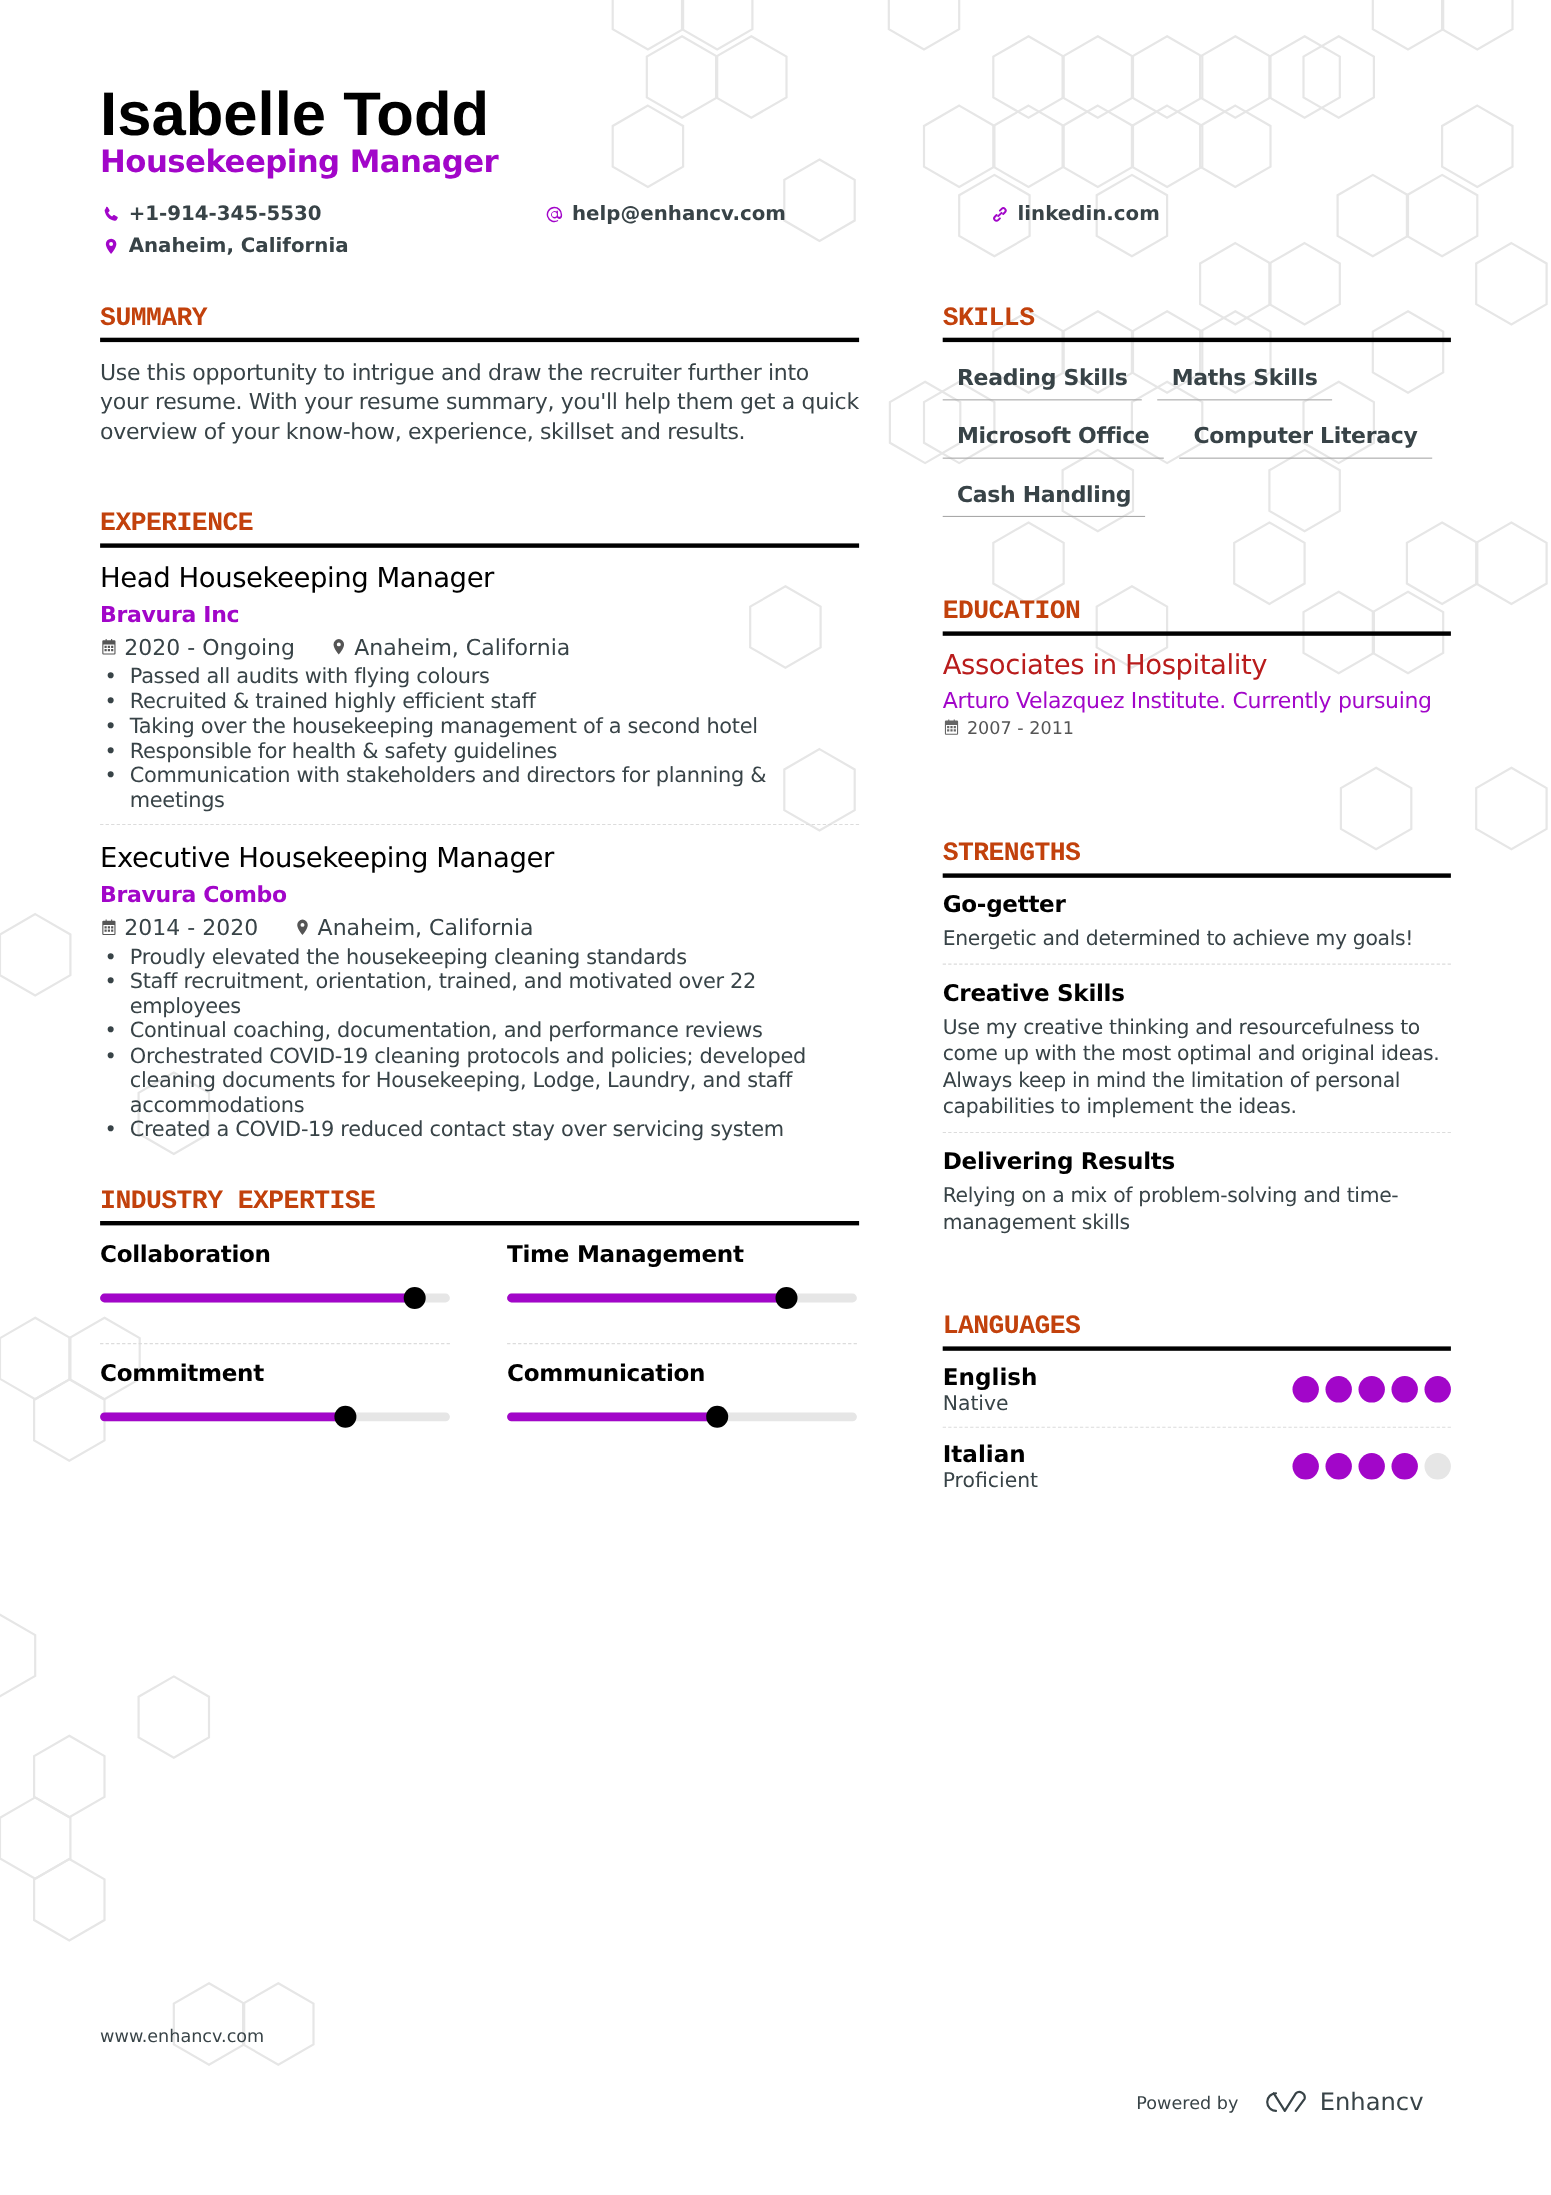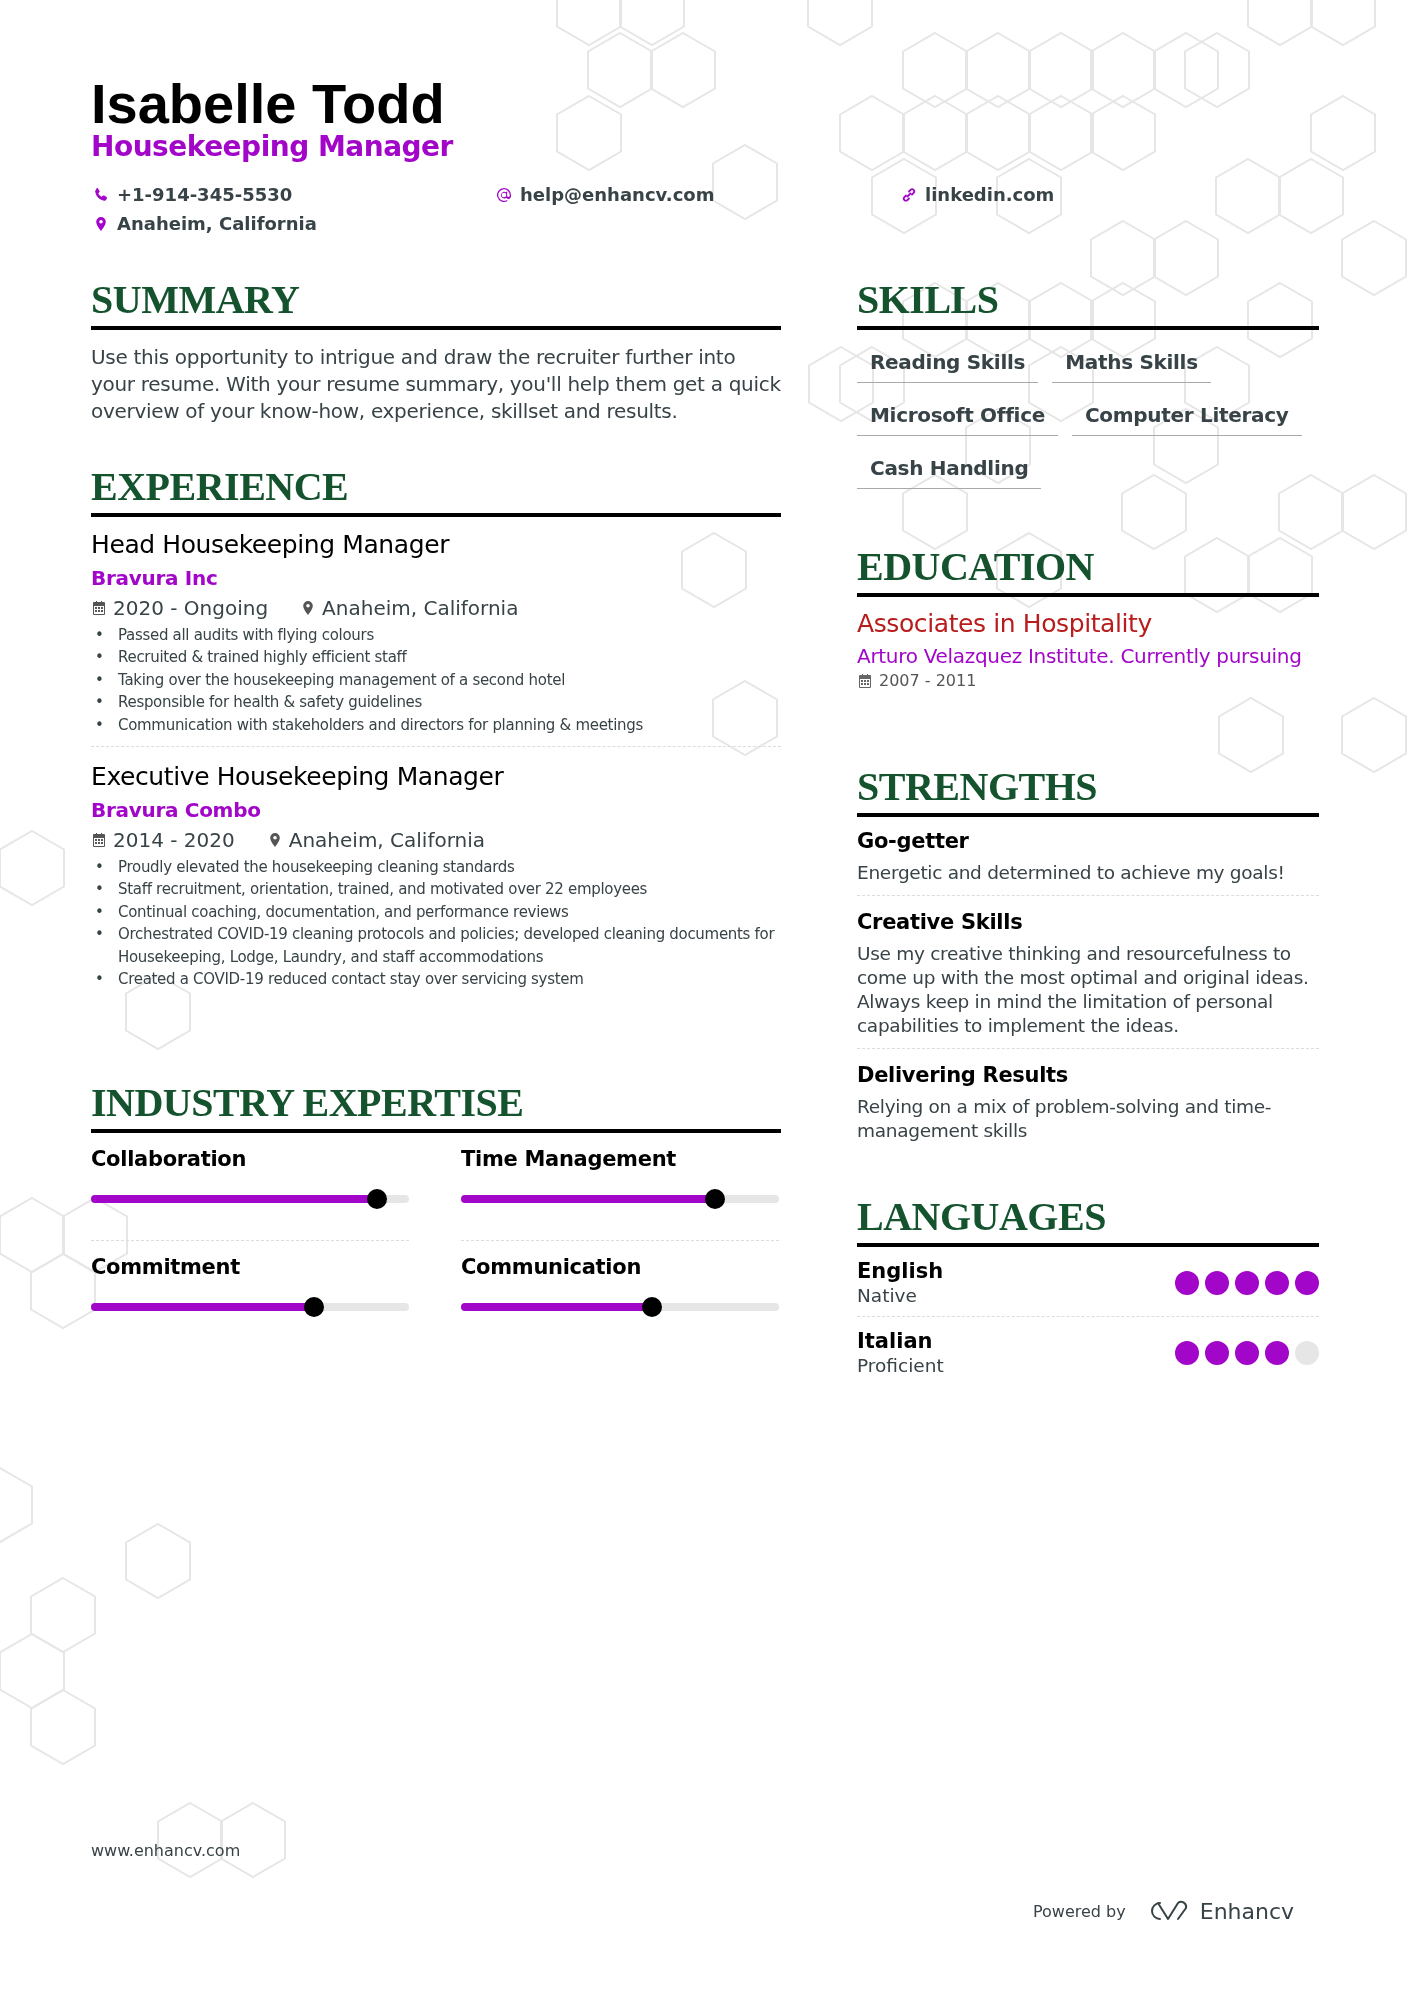--- a/index.html
+++ b/index.html
@@ -12,35 +12,35 @@
   .page { position: absolute; left: 0; top: 0; width: 1410px; height: 1995px; z-index: 1; }
 
   
   .name { position: absolute; left: 91px; top: 72px; font-size: 56px; font-weight: bold; color: #000; letter-spacing: 0; line-height: 1.15; font-family: "Liberation Sans", sans-serif; }
   .title { position: absolute; left: 91px; top: 130px; font-size: 28px; font-weight: bold; color: #a206c9; font-family: "DejaVu Sans", sans-serif; letter-spacing: -0.5px; }
   .contact { position: absolute; display: flex; align-items: center; gap: 8px; font-size: 18px; font-weight: bold; color: #384347; font-family: "DejaVu Sans", sans-serif; }
   .contact svg { width: 16px; height: 16px; fill: #a206c9; }
 
   
   .sec { position: absolute; }
-  .sec-title { font-size: 40px; font-weight: bold; color: #14532d; font-family: Liberation Serif, serif; letter-spacing: -0.5px; padding-bottom: 2px; border-bottom: 4px solid #000; line-height: 1.2; }
+  .sec-title { font-size: 24px; font-weight: bold; color: #c2410c; font-family: Liberation Mono, monospace; letter-spacing: -0.5px; padding-bottom: 2px; border-bottom: 4px solid #000; line-height: 1.2; }
 
   .left { left: 91px; width: 690px; }
   .right { left: 857px; width: 462px; }
 
   .summary-text { font-size: 20px; line-height: 27px; color: #384347; margin-top: 14px; font-family: "DejaVu Sans", sans-serif; letter-spacing: -0.3px; }
 
   .exp-item { padding-top: 12px; }
   .exp-role { font-size: 25px; color: #000; font-family: "DejaVu Sans", sans-serif; letter-spacing: -0.4px; line-height: 1.3; }
   .exp-company { font-size: 20px; font-weight: bold; color: #a206c9; margin-top: 4px; font-family: "DejaVu Sans", sans-serif; letter-spacing: -0.3px; }
   .exp-meta { display: flex; align-items: center; gap: 6px; font-size: 20px; color: #384347; margin-top: 6px; font-family: "DejaVu Sans", sans-serif; }
   .exp-meta .ico { width: 16px; height: 16px; fill: #555; display: inline-block; }
   .exp-meta .gap { width: 20px; }
   .bullets { list-style: none; margin-top: 4px; }
-  .bullets li { position: relative; padding-left: 27px; font-size: 15px; line-height: 22.5px; color: #384347; font-family: "DejaVu Sans", sans-serif; letter-spacing: -0.3px; }
+  .bullets li { position: relative; padding-left: 27px; font-size: 19px; line-height: 22.5px; color: #384347; font-family: "DejaVu Sans", sans-serif; letter-spacing: -0.3px; }
   .bullets li::before { content: "•"; position: absolute; left: 4px; color: #384347; }
   .dash-sep { border-top: 1.5px dashed #dcdcdc; margin-top: 10px; }
 
   .exp-grid { display: grid; grid-template-columns: 318px 318px; column-gap: 52px; margin-top: 14px; }
   .exp-cell { height: 94px; position: relative; }
   .exp-cell.top { border-bottom: 1.5px dashed #dcdcdc; }
   .exp-label { font-size: 21px; font-weight: bold; color: #000; font-family: "DejaVu Sans", sans-serif; letter-spacing: -0.3px; }
   .slider { position: absolute; left: 0; top: 48px; width: 318px; height: 8px; border-radius: 4px; background: #e6e6e6; }
   .slider .fill { position: absolute; left: 0; top: 0; height: 8px; border-radius: 4px; background: #a206c9; }
   .slider .knob { position: absolute; top: -6px; width: 20px; height: 20px; border-radius: 50%; background: #000; margin-left: -10px; }

